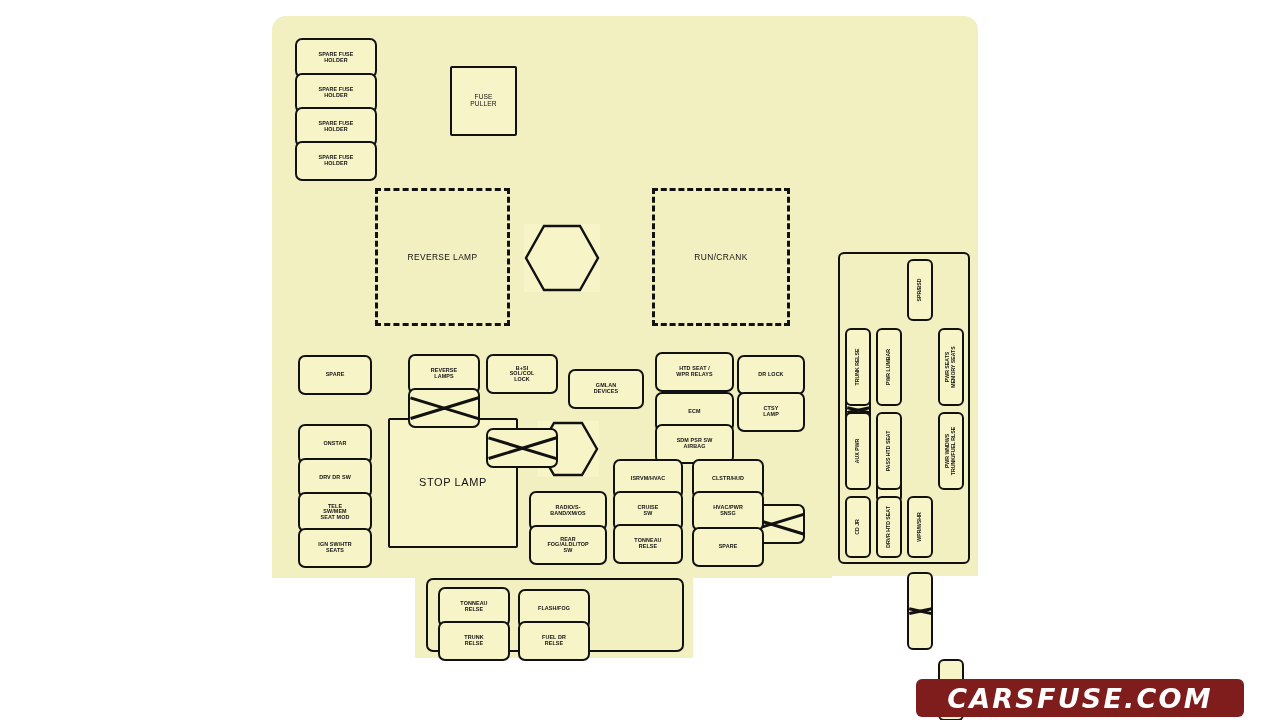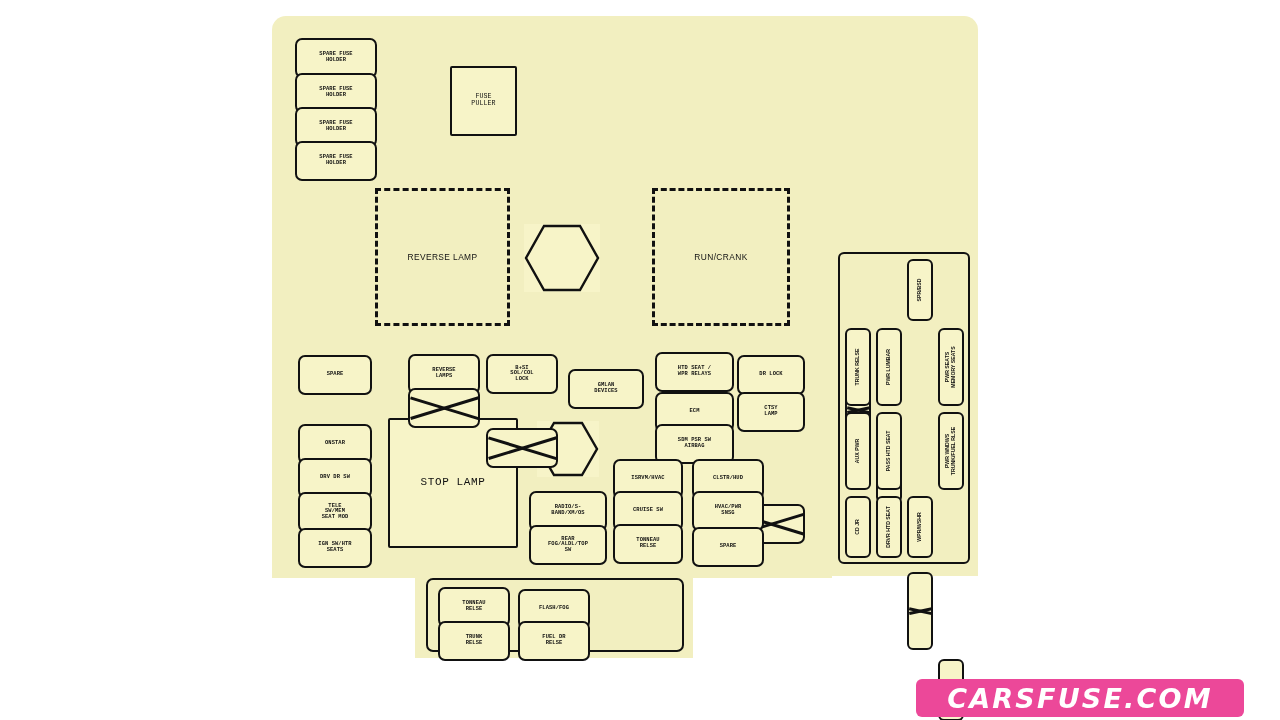--- a/index.html
+++ b/index.html
@@ -42,21 +42,20 @@
     display: flex;
     align-items: center;
     justify-content: center;
     text-align: center;
     line-height: 1.05;
     color: #111;
     font-size: 5.4px;
     font-weight: 700;
     letter-spacing: .1px;
     padding: 18px;
-    font-family: Liberation Mono, monospace;
   }
   .fuse.square { border-radius: 2px; }
   .fuse.big { font-size: 11px; font-weight: 400; letter-spacing: .6px; }
   .fuse.med { font-size: 6.6px; font-weight: 400; }
 
   
   .vfuse {
     position: absolute;
     background: #f7f4c8;
     border: 2.2px solid #111;
@@ -124,21 +123,21 @@
     border: 2.4px solid #111;
     border-radius: 7px;
     background: #f2efc0;
   }
 
   
   #watermark {
     position: absolute;
     left: 916px; top: 679px;
     width: 328px; height: 38px;
-    background: #ec4899;
+    background: #7f1d1d;
     border-radius: 6px;
     display: flex;
     align-items: center;
     justify-content: center;
     color: #ffffff;
     font-size: 27px;
     font-weight: 700;
     font-style: italic;
     letter-spacing: 2.2px;
     font-family: "DejaVu Sans", sans-serif;

